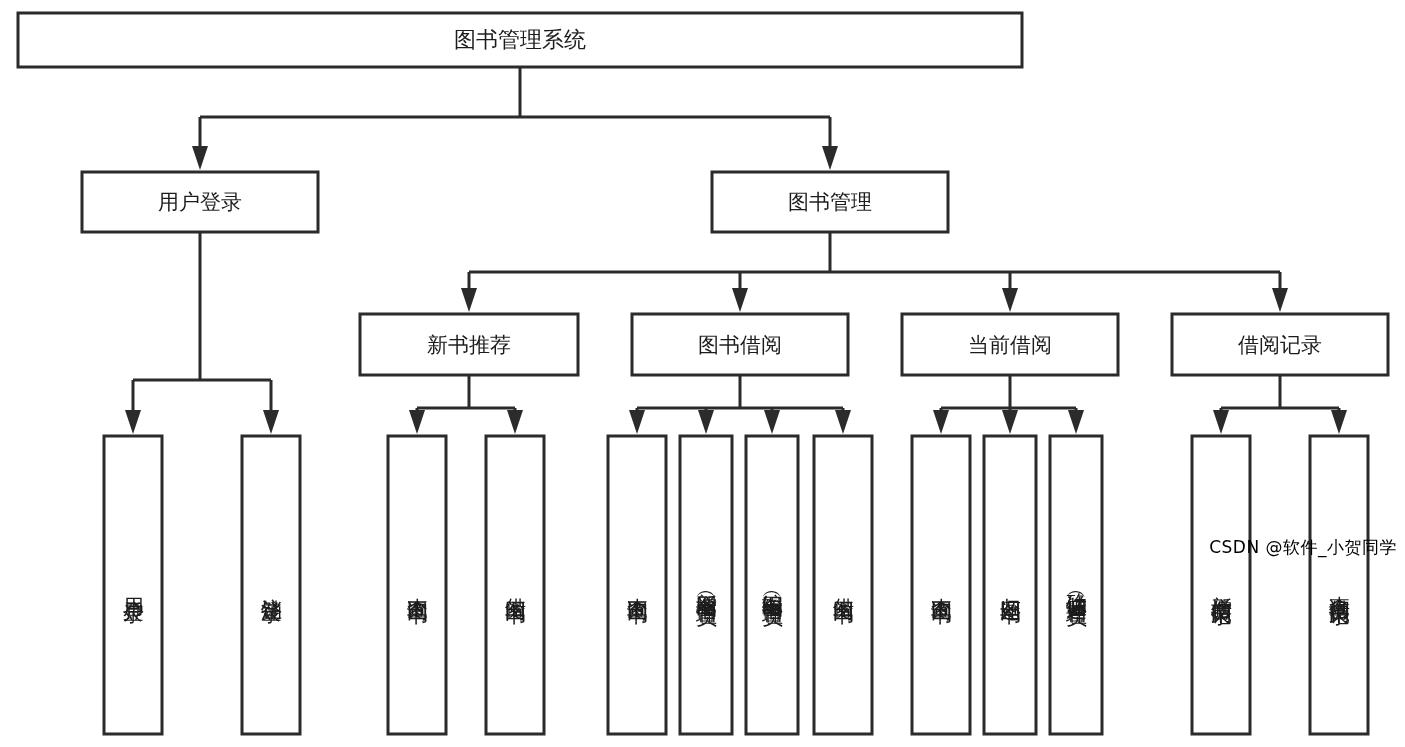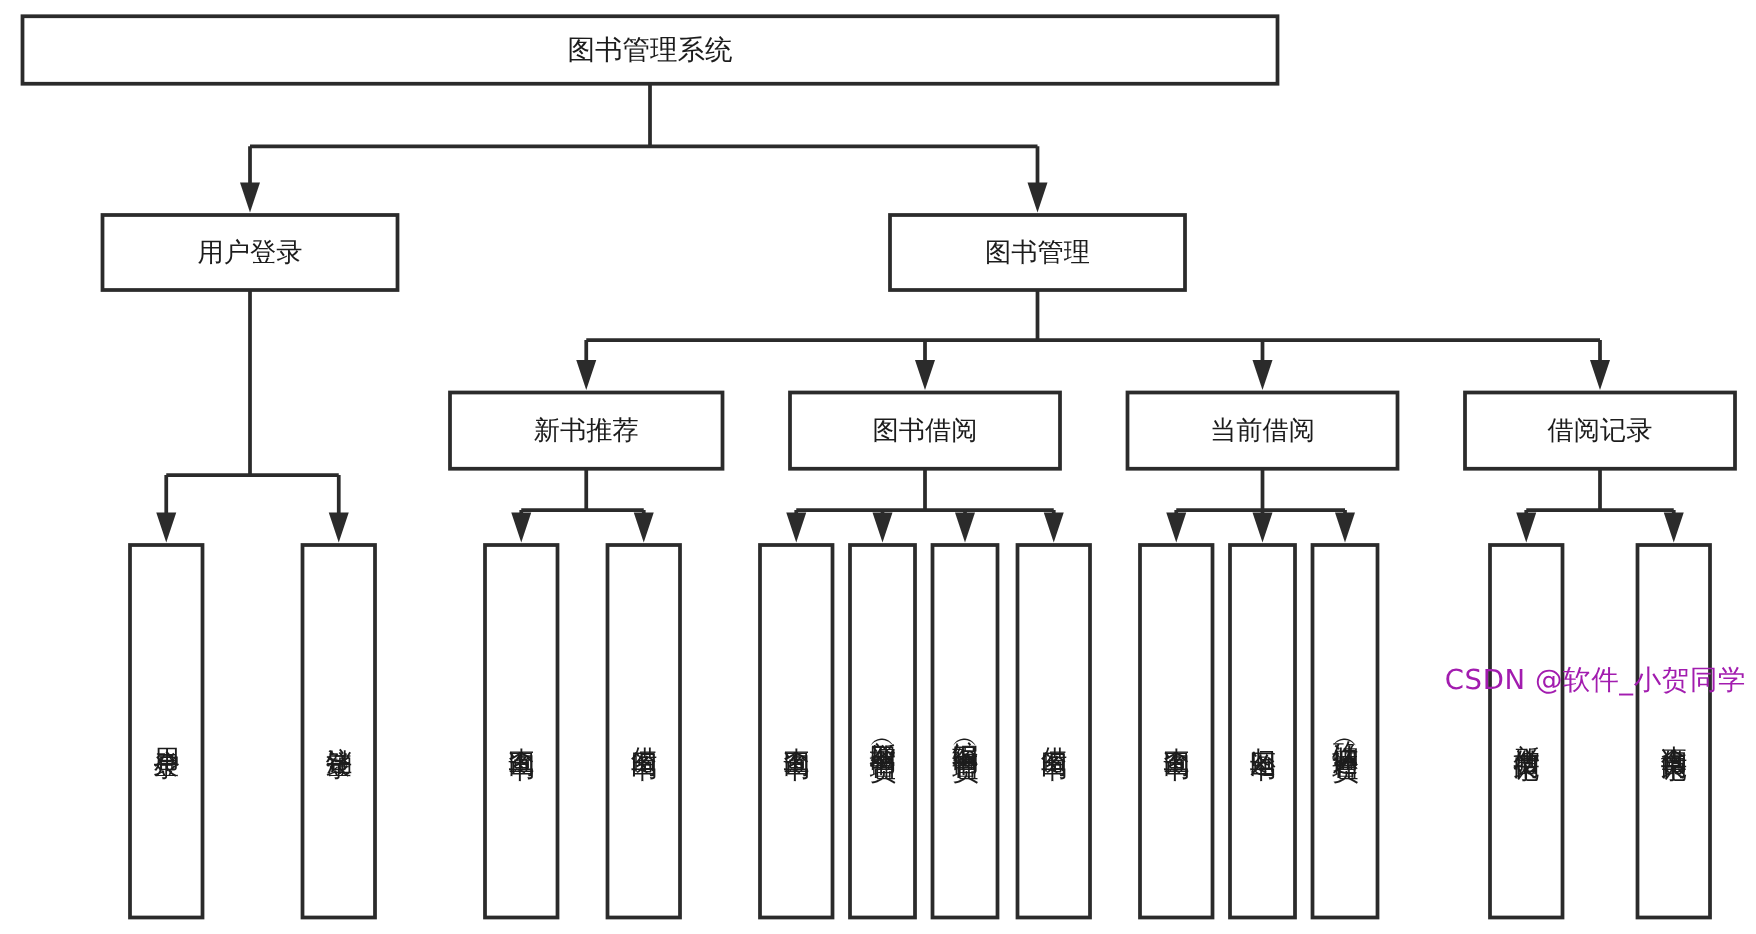--- a/index.html
+++ b/index.html
@@ -72,22 +72,22 @@
     line-height: 1.18;
     color: #1c1c1c;
     letter-spacing: 2px;
     white-space: nowrap;
   }
   .watermark {
     position: absolute;
     right: 8px;
     bottom: 6px;
     font-family: "DejaVu Sans", "Liberation Sans", sans-serif;
-    font-size: 22px;
-    color: #a21caf;
+    font-size: 17px;
+    color: #000000;
     letter-spacing: 0.5px;
     white-space: nowrap;
   }
 </style>
 </head>
 <body>
 
 <div id="diagram-root">
 
   <svg class="diagram-canvas" id="diagram-svg" viewBox="0 0 1405 747" xmlns="http://www.w3.org/2000/svg">

